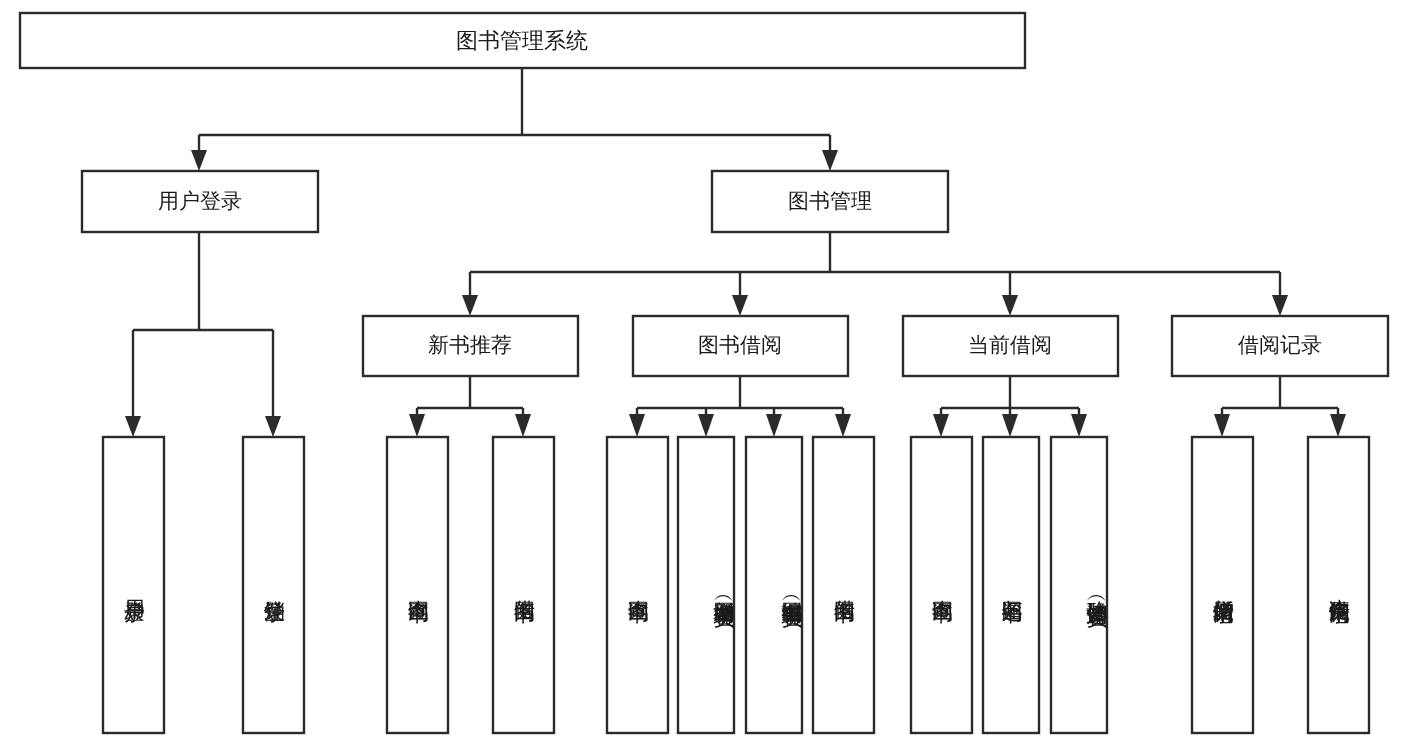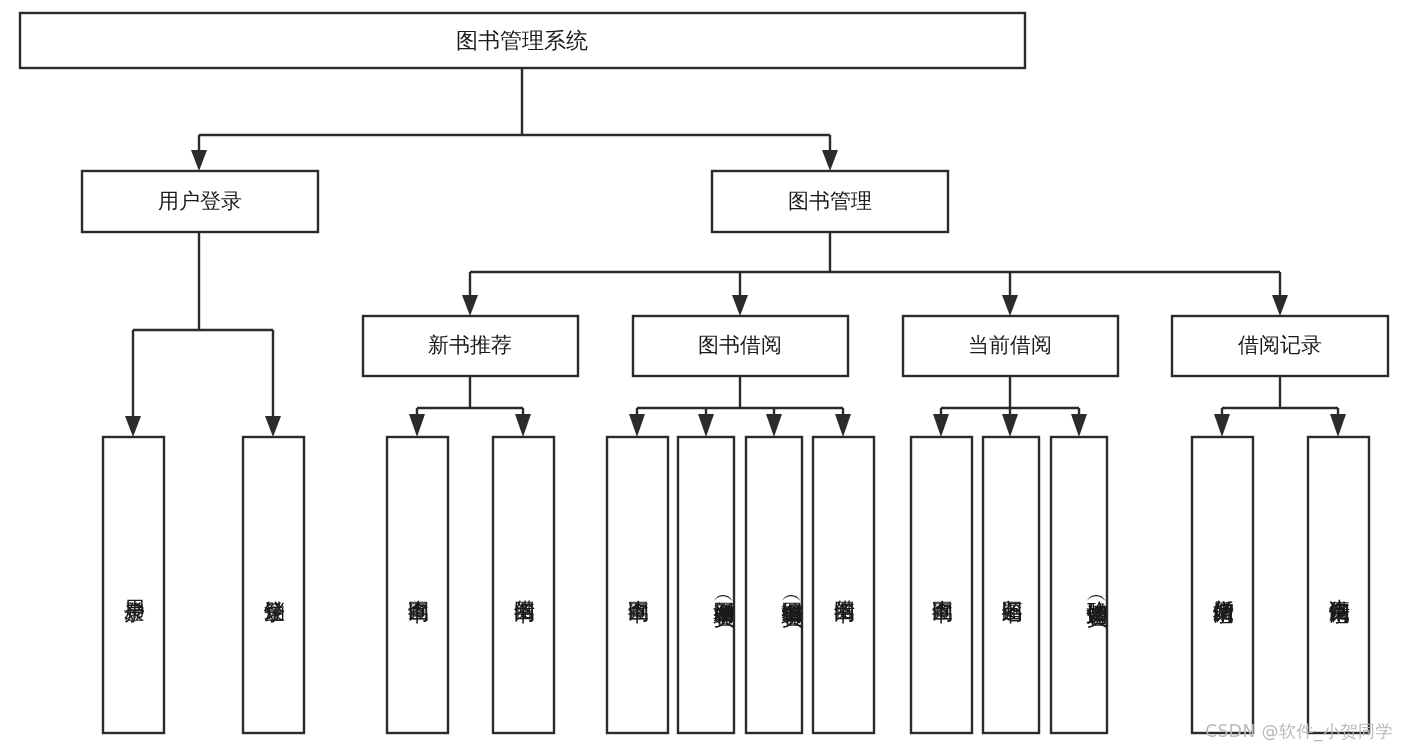--- a/index.html
+++ b/index.html
@@ -219,15 +219,14 @@
   <div class="vlabel" style="left:746px; top:443px; width:56px; height:290px; display:flex; align-items:flex-start; justify-content:center;">编辑图书（管理员）</div>
   <div class="vlabel" style="left:813px; top:437px; width:61px; height:296px; display:flex; align-items:center; justify-content:center;">借阅图书</div>
 
   <div class="vlabel" style="left:911px; top:437px; width:61px; height:296px; display:flex; align-items:center; justify-content:center;">查询图书</div>
   <div class="vlabel" style="left:983px; top:437px; width:56px; height:296px; display:flex; align-items:center; justify-content:center;">归还图书</div>
   <div class="vlabel" style="left:1051px; top:443px; width:56px; height:290px; display:flex; align-items:flex-start; justify-content:center;">确认归还（管理员）</div>
 
   <div class="vlabel" style="left:1192px; top:437px; width:61px; height:296px; display:flex; align-items:center; justify-content:center;">新增借阅记录</div>
   <div class="vlabel" style="left:1308px; top:437px; width:61px; height:296px; display:flex; align-items:center; justify-content:center;">查询借阅记录</div>
 
-  <div class="watermark">CSDN @软件_小贺同学</div>
 
 </div>
 
 </body></html>

